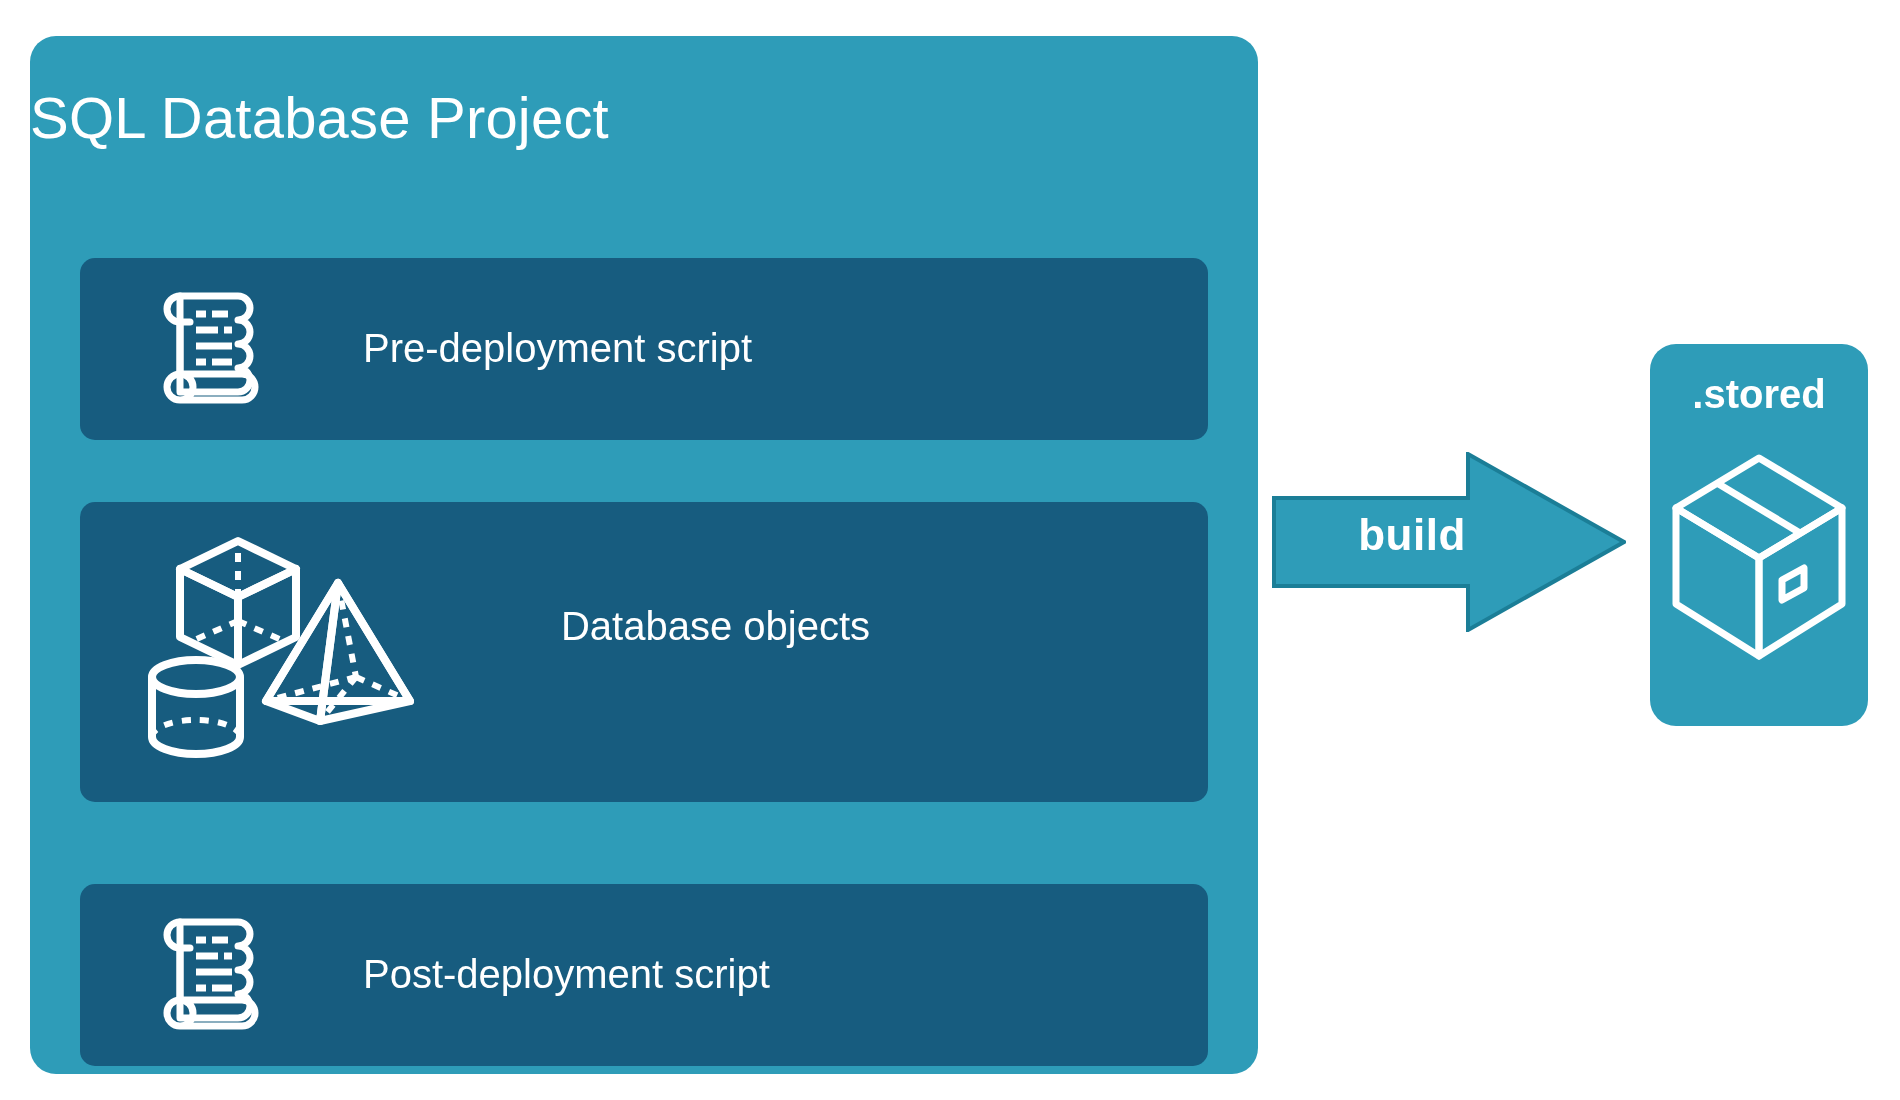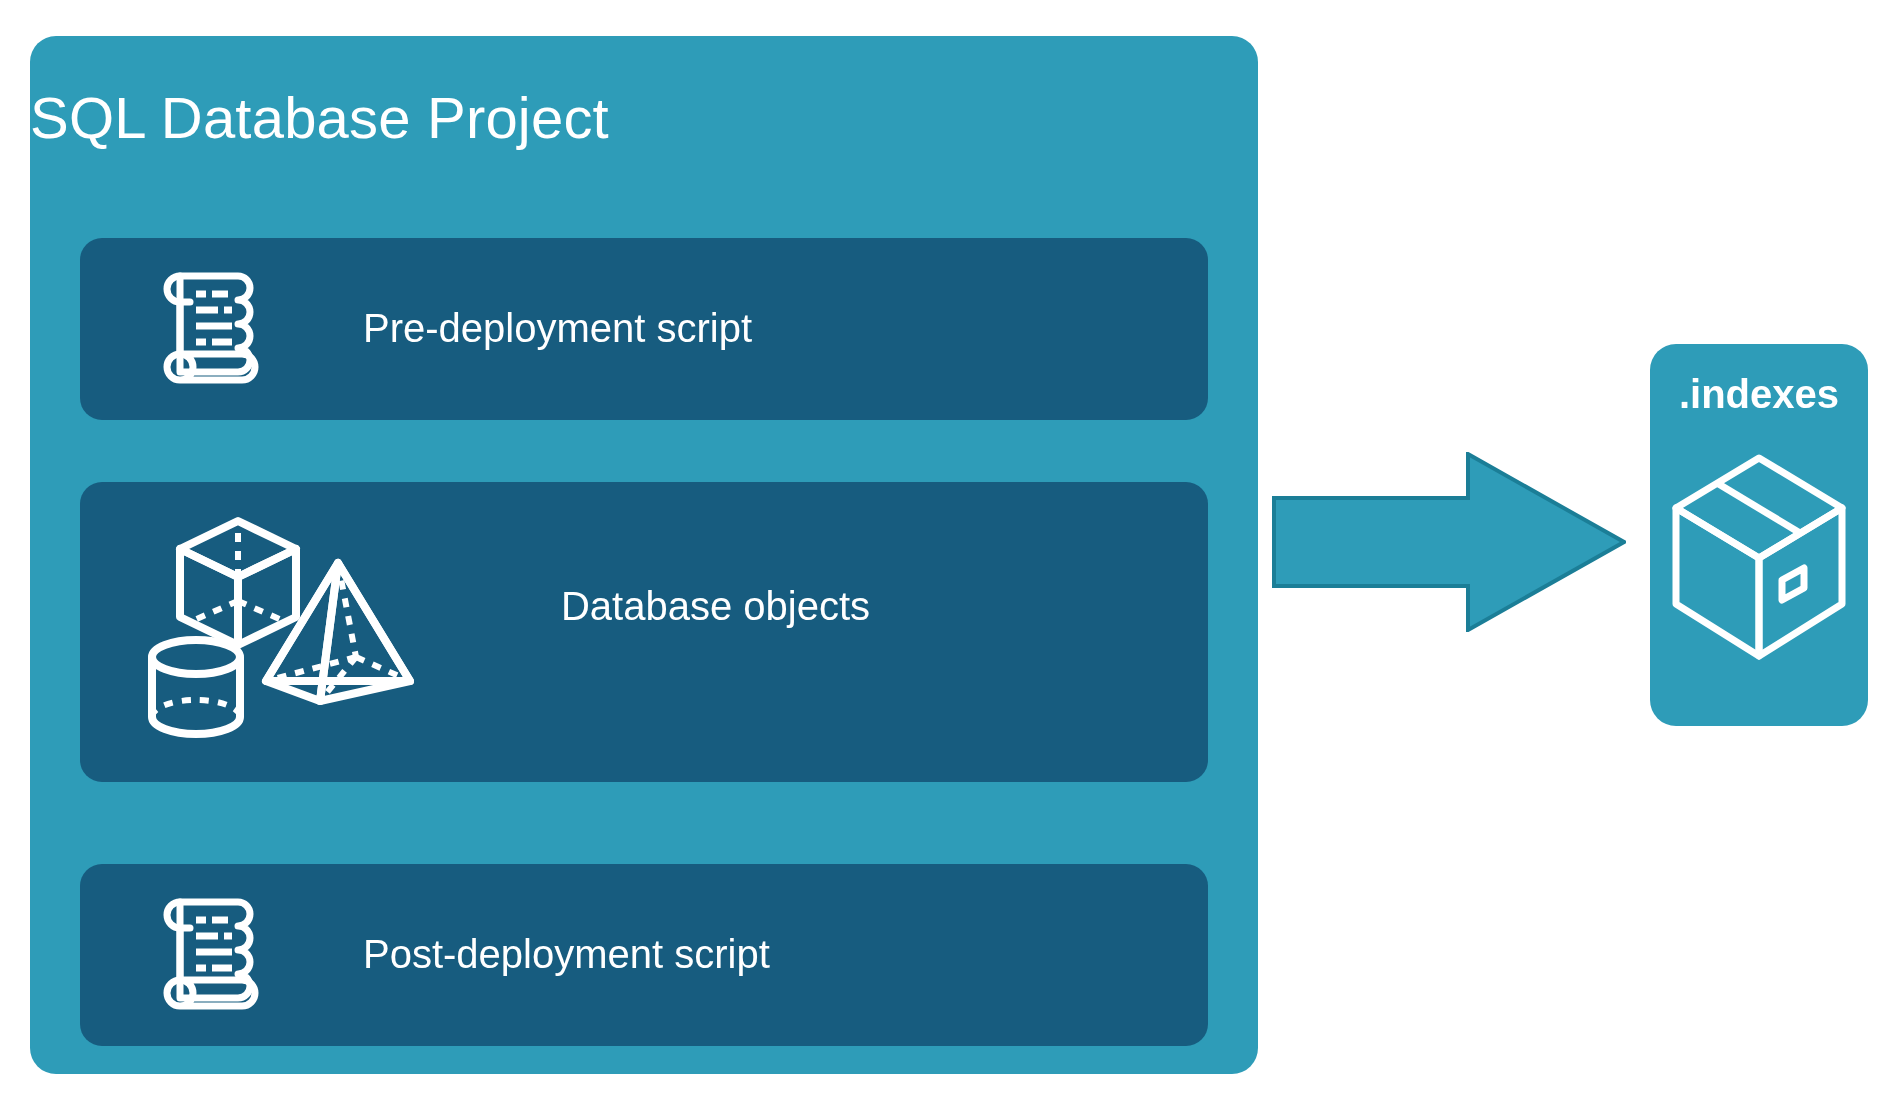--- a/index.html
+++ b/index.html
@@ -47,22 +47,23 @@
     line-height: 1.1;
     white-space: nowrap;
   }
 
   
   .panel {
     position: absolute;
     left: 50px;
     width: 1128px;
     background: #175C7F;
-    border-radius: 22px;
+    border-radius: 15px;
     box-sizing: border-box;
+    margin-top: 20px;
   }
   .panel-pre  { top: 202px; height: 182px; }
   .panel-obj  { top: 446px; height: 300px; }
   .panel-post { top: 828px; height: 182px; padding-left: 36px; }
 
   .panel-label {
     position: absolute;
     color: #ffffff;
     font-size: 40px;
     font-weight: 400;
@@ -220,23 +221,24 @@
       <div class="panel-label">Post-deployment script</div>
     </div>
 
   </div>
 
   <div class="build-arrow">
     <svg width="354" height="180" viewBox="0 0 354 180" xmlns="http://www.w3.org/2000/svg">
       <path d="M2 46 L196 46 L196 2 L352 90 L196 178 L196 134 L2 134 Z" fill="#2E9CB8" stroke="#1B7E97" stroke-width="4" stroke-linejoin="miter"></path>
     </svg>
   </div>
+  <div class="build-arrow-label">build</div>
 
   <div class="dacpac-card">
-    <div class="dacpac-title">.indexes</div>
+    <div class="dacpac-title">.stored</div>
     <div class="dacpac-icon">
       <svg width="178" height="212" viewBox="0 0 178 212" fill="none" xmlns="http://www.w3.org/2000/svg">
         <g stroke="#ffffff" stroke-width="7" stroke-linejoin="round" fill="none">
 
           <path d="M6 56 L89 6 L172 56 L89 106 Z"></path>
 
           <path d="M6 56 L6 152 L89 204 L89 106 Z"></path>
 
           <path d="M172 56 L172 152 L89 204 L89 106 Z"></path>
 

